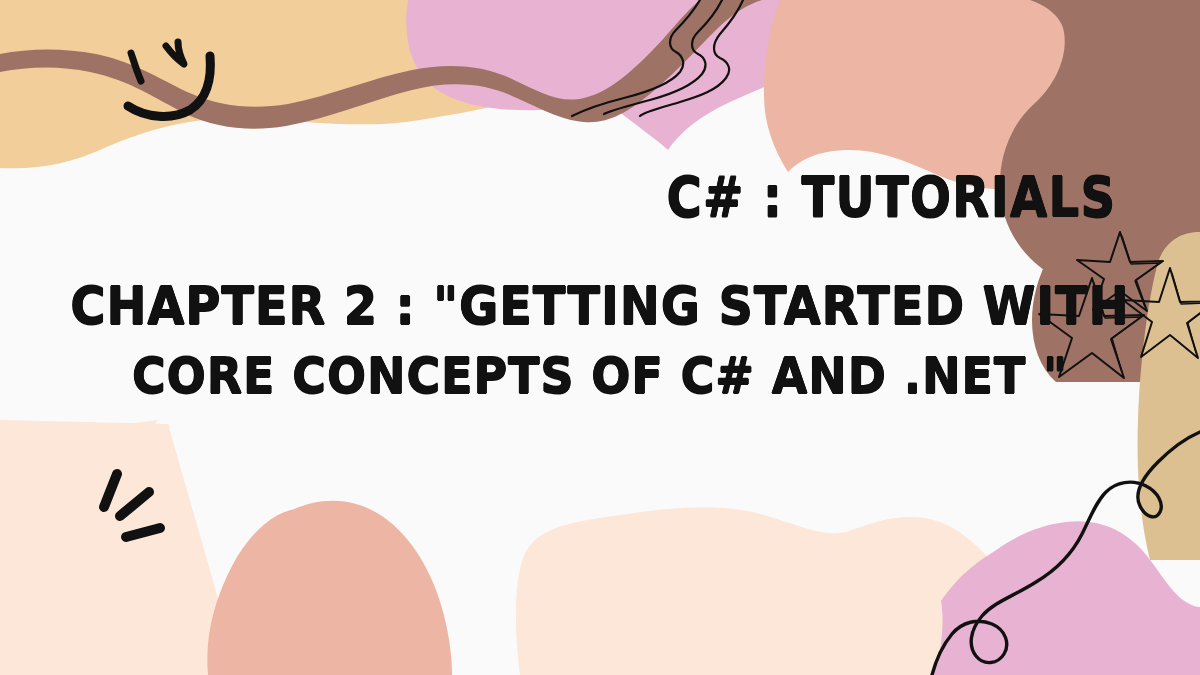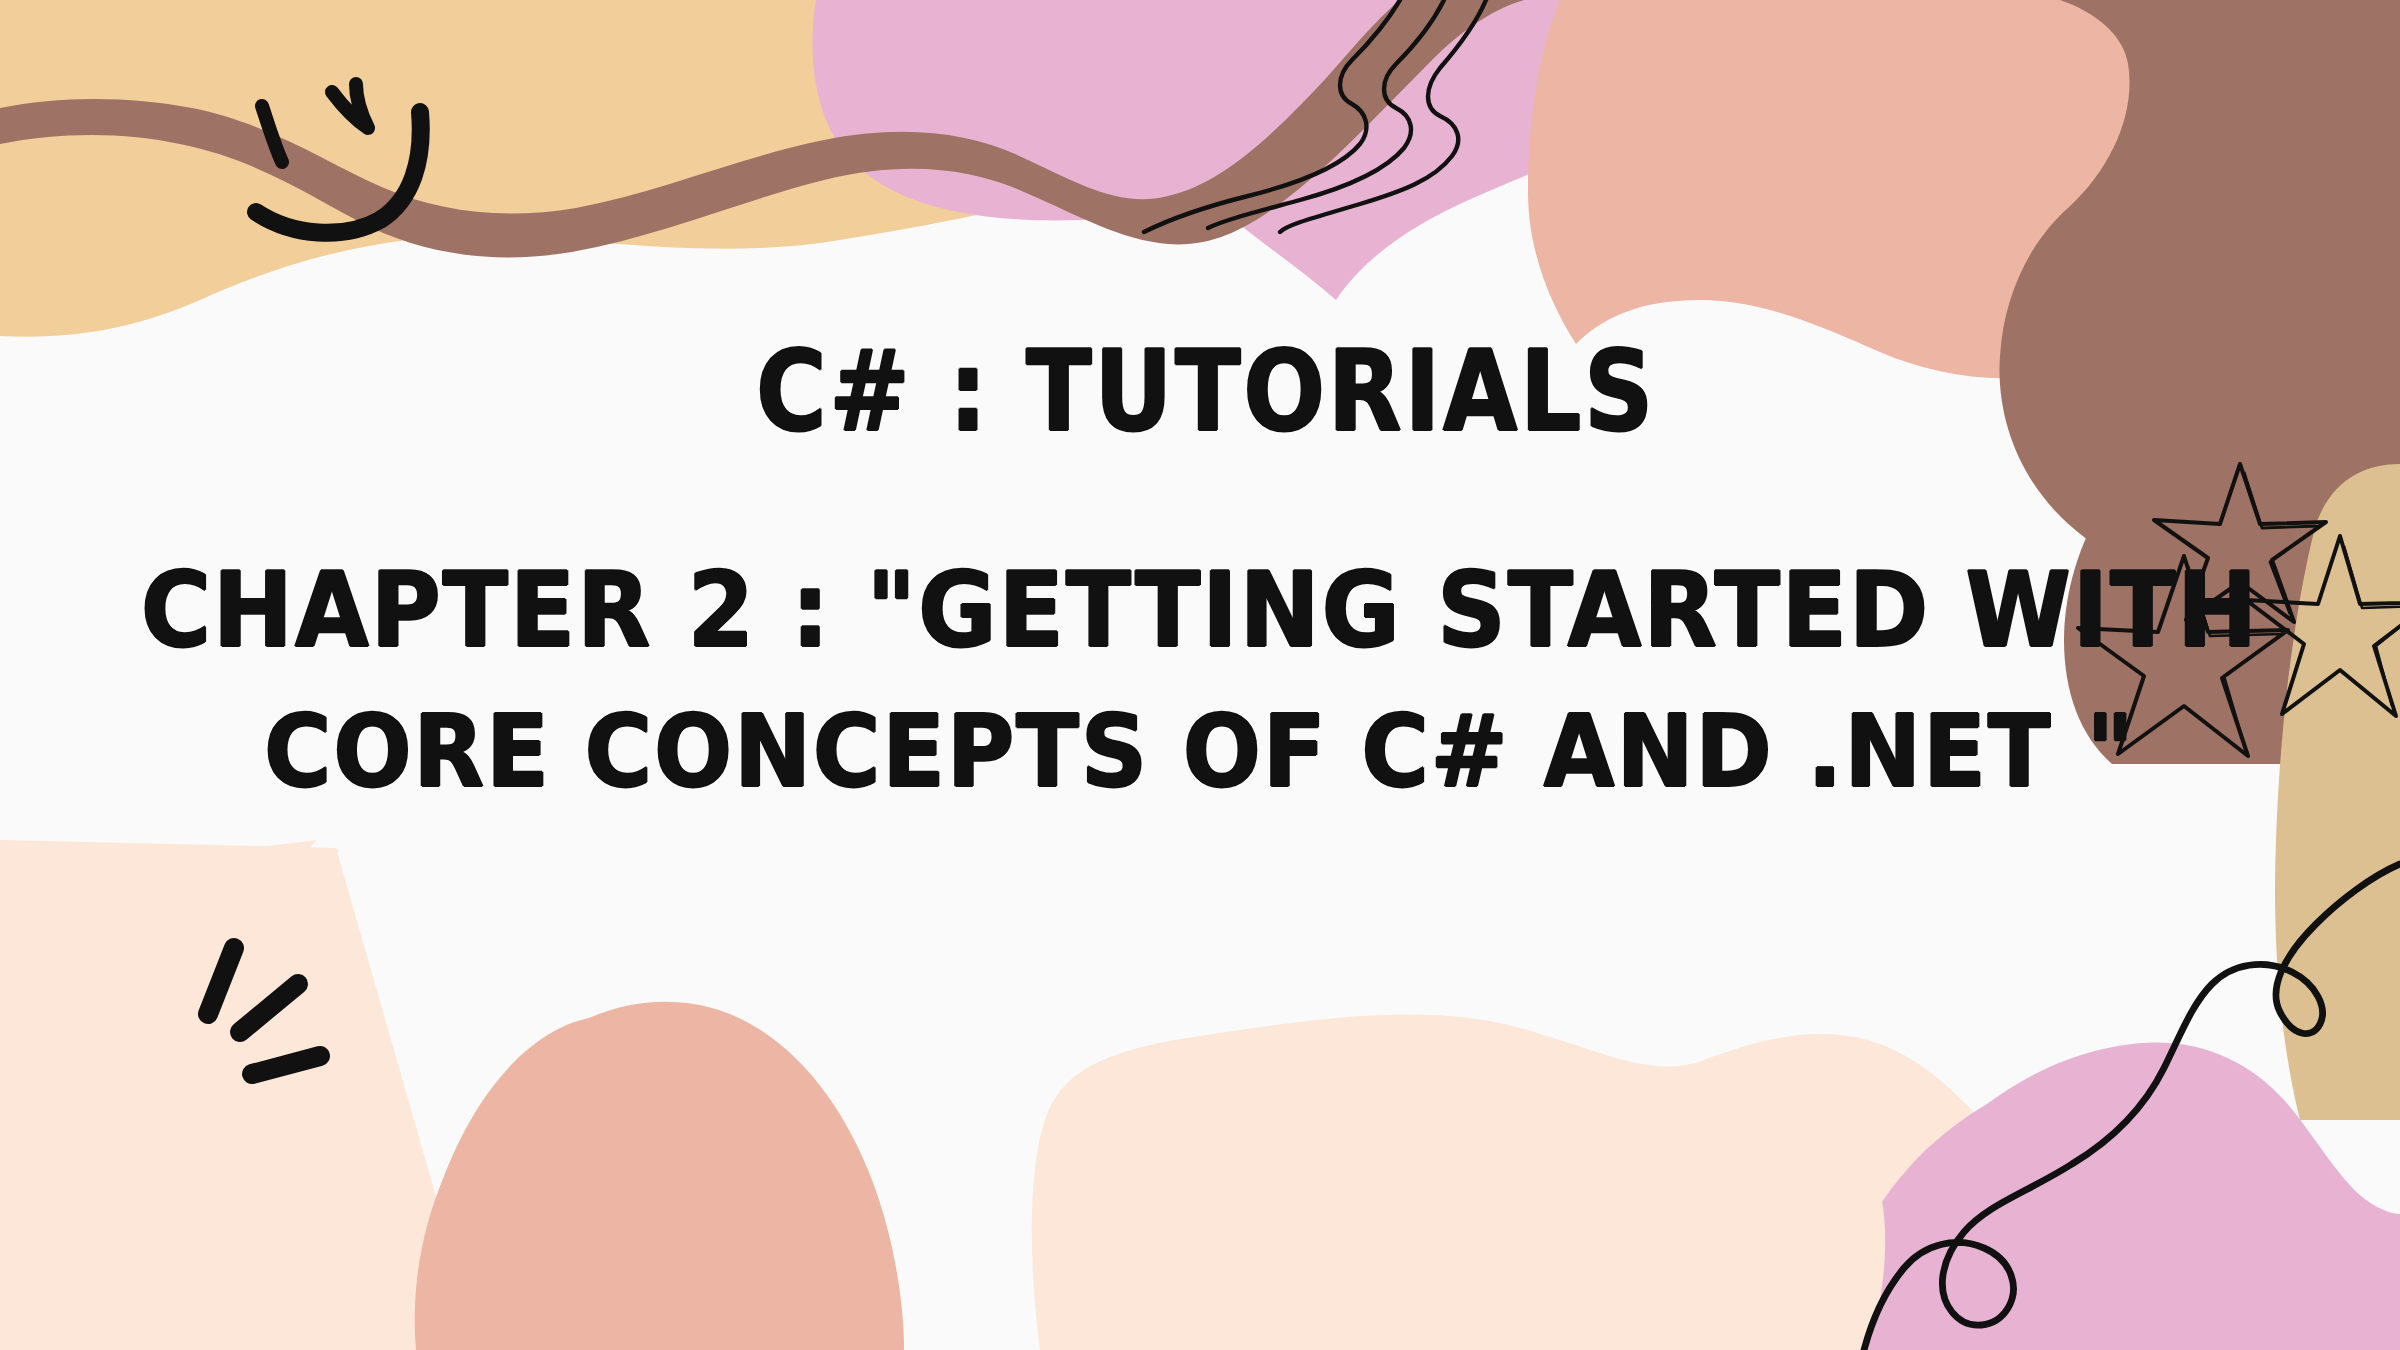--- a/index.html
+++ b/index.html
@@ -31,21 +31,21 @@
     flex-direction: column;
     align-items: center;
     justify-content: flex-start;
     pointer-events: none;
   }
   .title-block {
     position: absolute;
     left: 6px;
     right: 0;
     top: 168px;
-    text-align: center;
+    text-align: right;
   }
   .slide-title {
     margin: 0;
     font-family: "DejaVu Sans", sans-serif;
     font-weight: 700;
     font-size: 56px;
     line-height: 1.02;
     letter-spacing: 1.5px;
     color: #111111;
     text-transform: uppercase;

